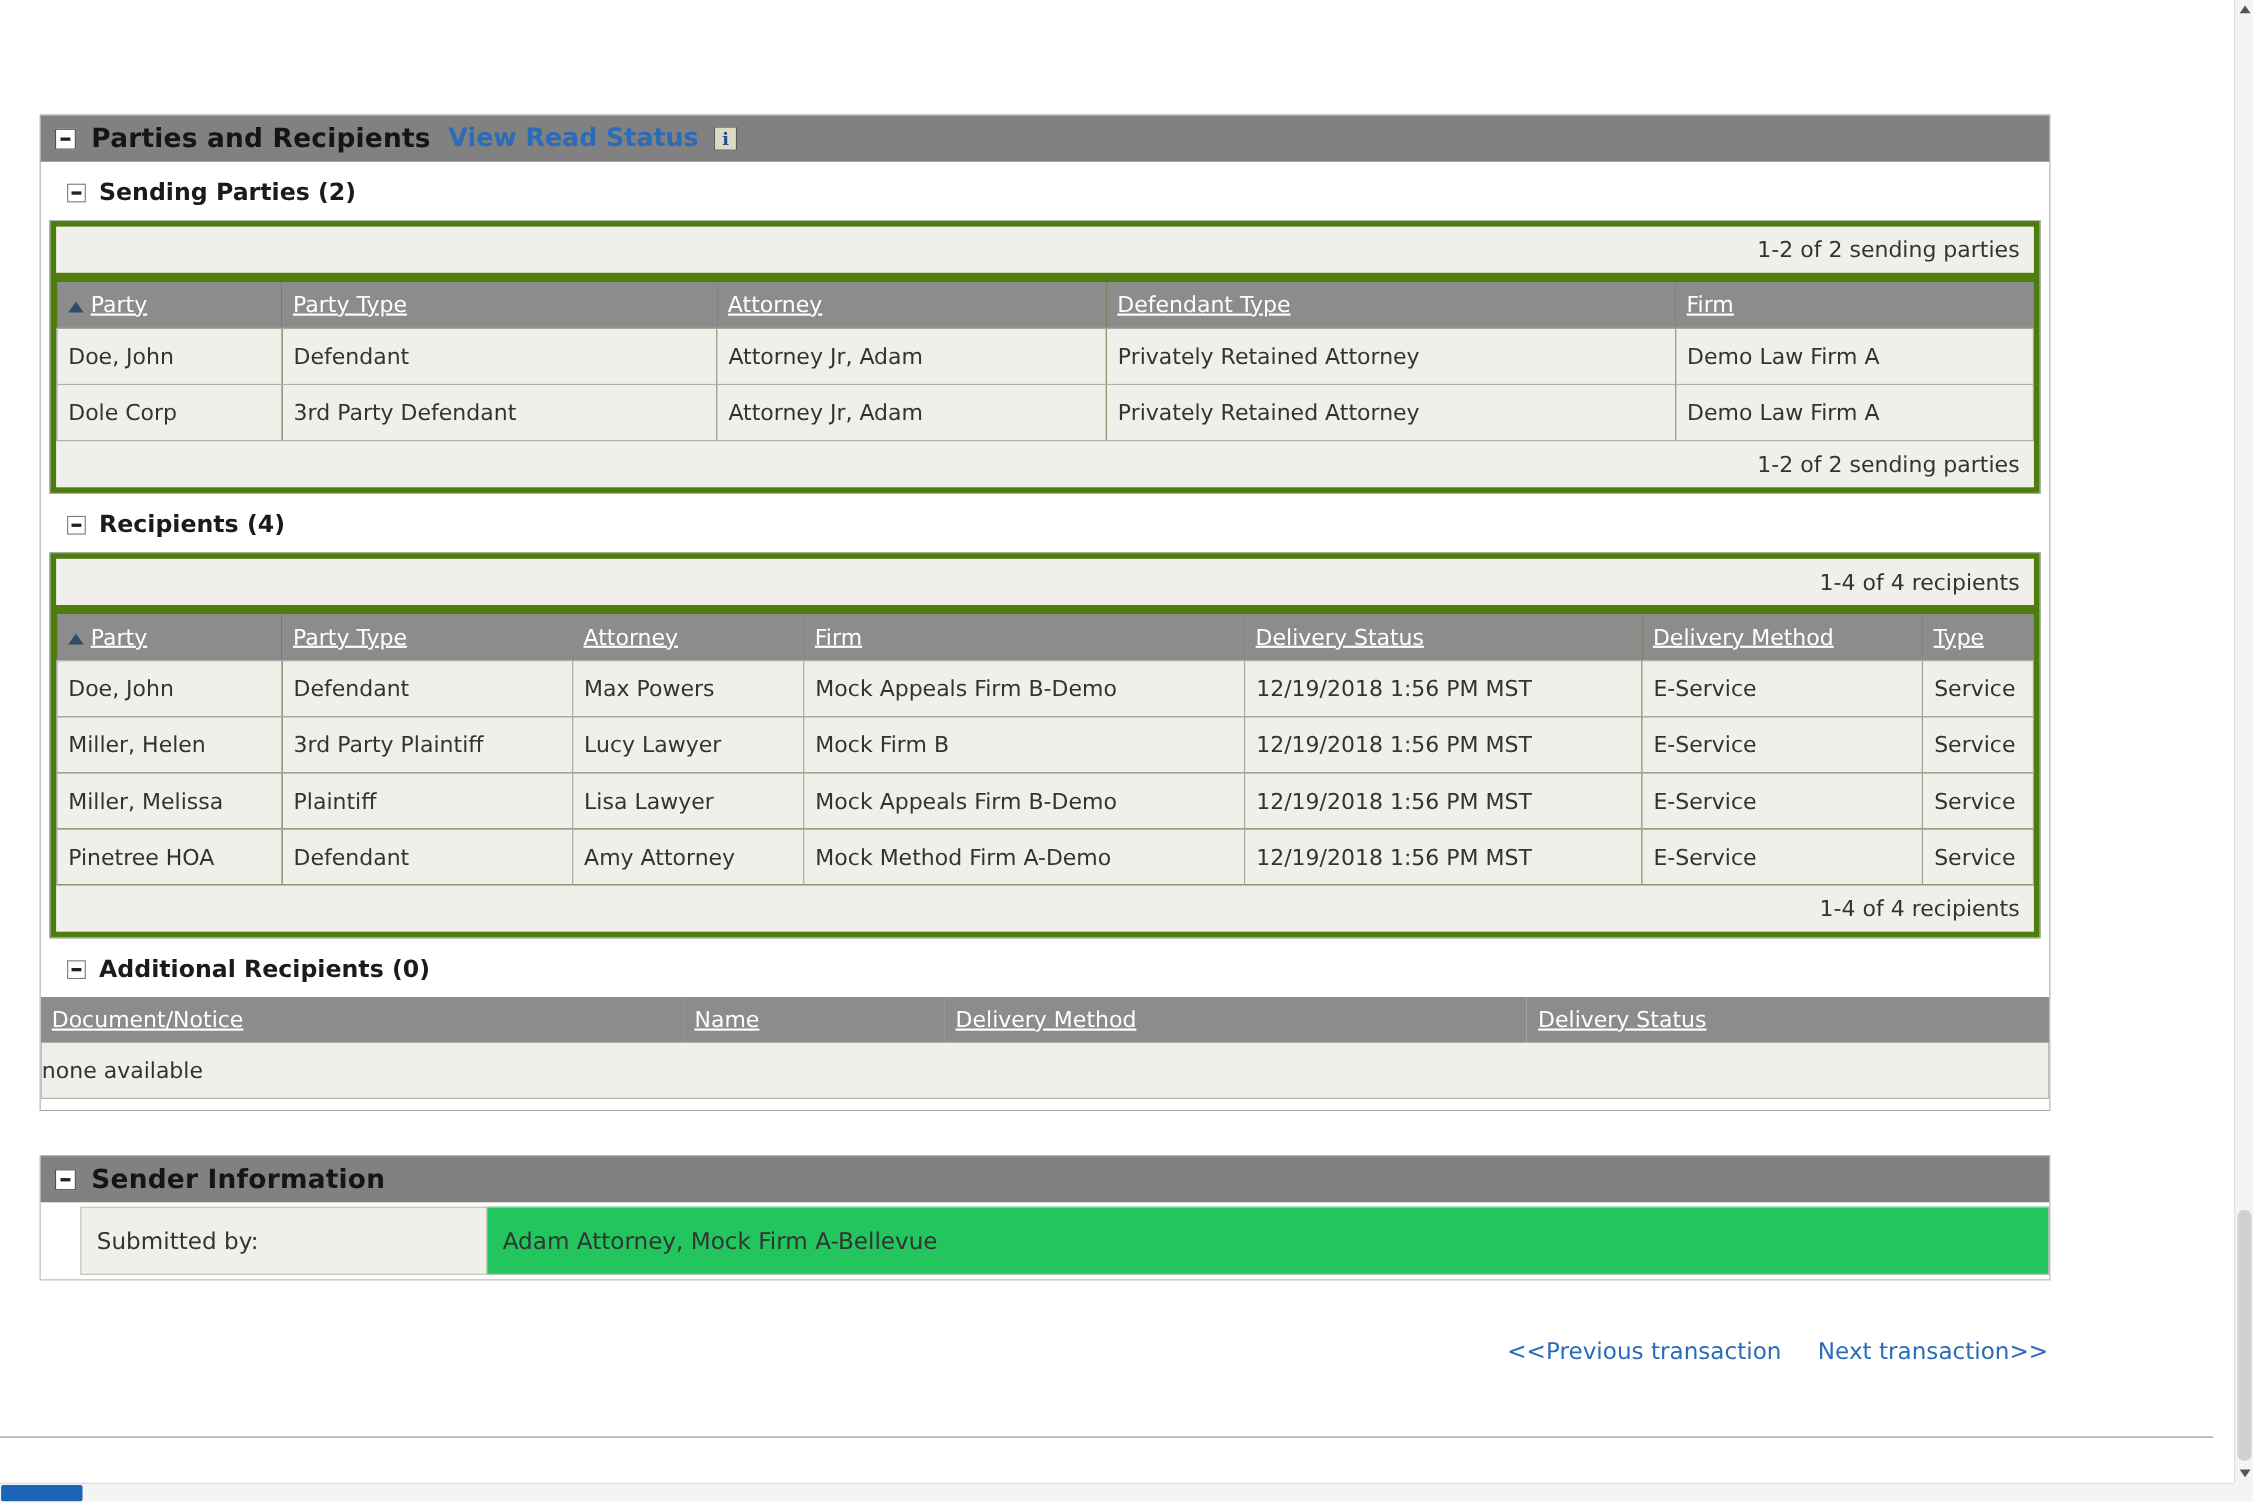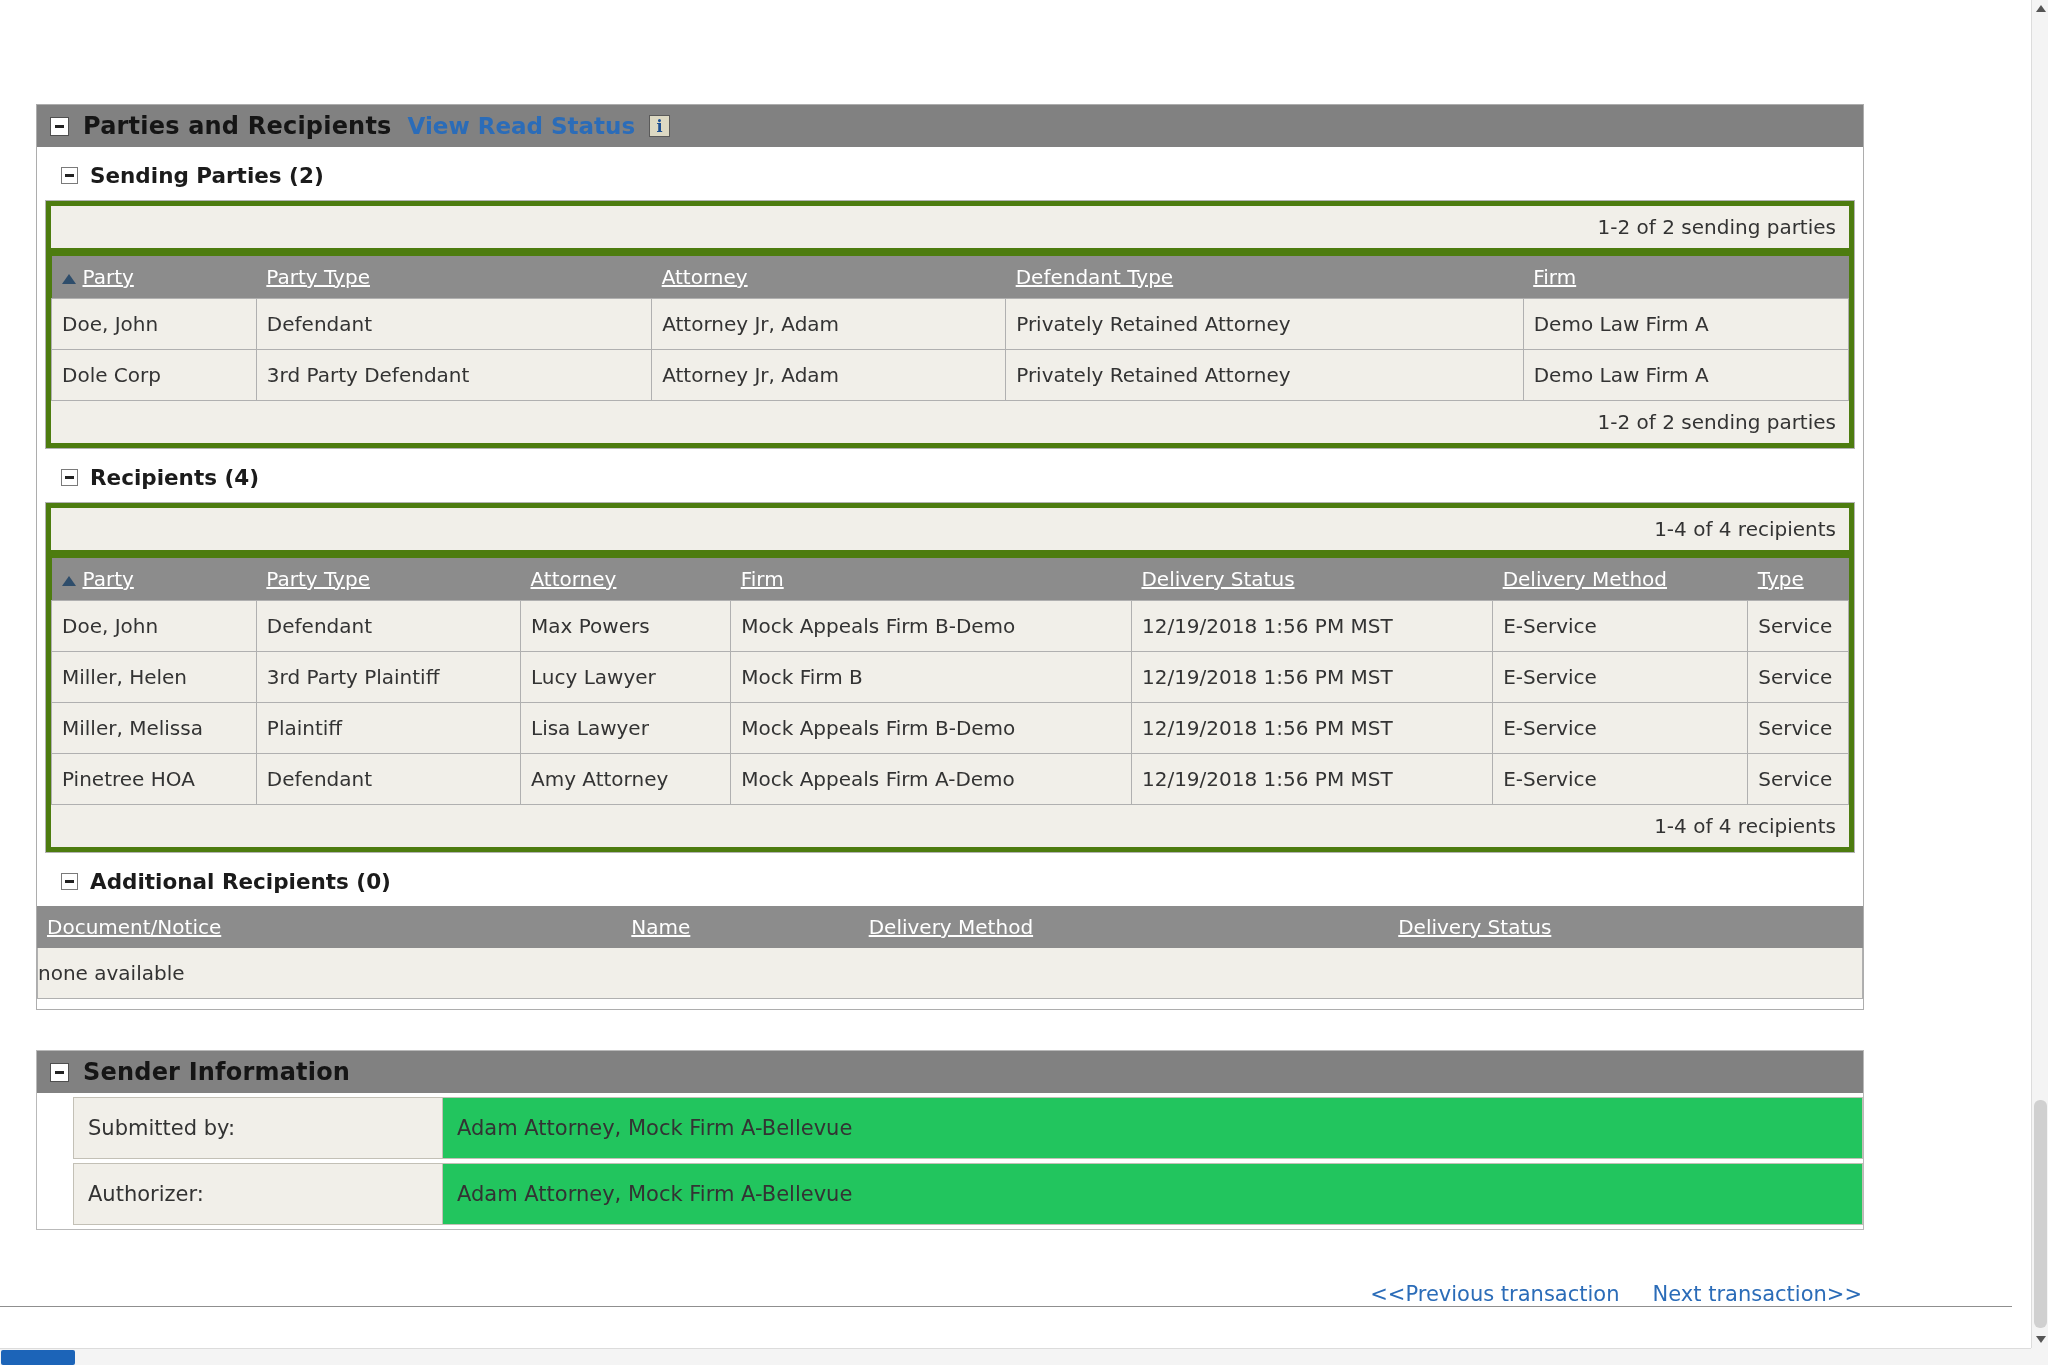--- a/index.html
+++ b/index.html
@@ -375,21 +375,21 @@
                 <td>Lisa Lawyer</td>
                 <td>Mock Appeals Firm B-Demo</td>
                 <td>12/19/2018 1:56 PM MST</td>
                 <td>E-Service</td>
                 <td>Service</td>
               </tr>
               <tr>
                 <td>Pinetree HOA</td>
                 <td>Defendant</td>
                 <td>Amy Attorney</td>
-                <td>Mock Appeals Firm A-Demo</td>
+                <td>Mock Method Firm A-Demo</td>
                 <td>12/19/2018 1:56 PM MST</td>
                 <td>E-Service</td>
                 <td>Service</td>
               </tr>
             </tbody>
         </table>
         <div class="pag-bar">1-4 of 4 recipients</div>
       </div>
 
       <div class="subsection-heading">
@@ -416,24 +416,20 @@
     <div class="section-bar">
       <span class="minus-box"></span>
       <span class="section-title">Sender Information</span>
     </div>
     <table class="sender-table">
       <tbody>
           <tr>
         <td class="label">Submitted by:</td>
         <td class="value">Adam Attorney, Mock Firm A-Bellevue</td>
       </tr>
-      <tr>
-        <td class="label">Authorizer:</td>
-        <td class="value">Adam Attorney, Mock Firm A-Bellevue</td>
-      </tr>
     </tbody>
       </table>
   </section>
 
   <div class="nav-links">
     <a>&lt;&lt;Previous transaction</a>
     <a>Next transaction&gt;&gt;</a>
   </div>
 
 </div>

